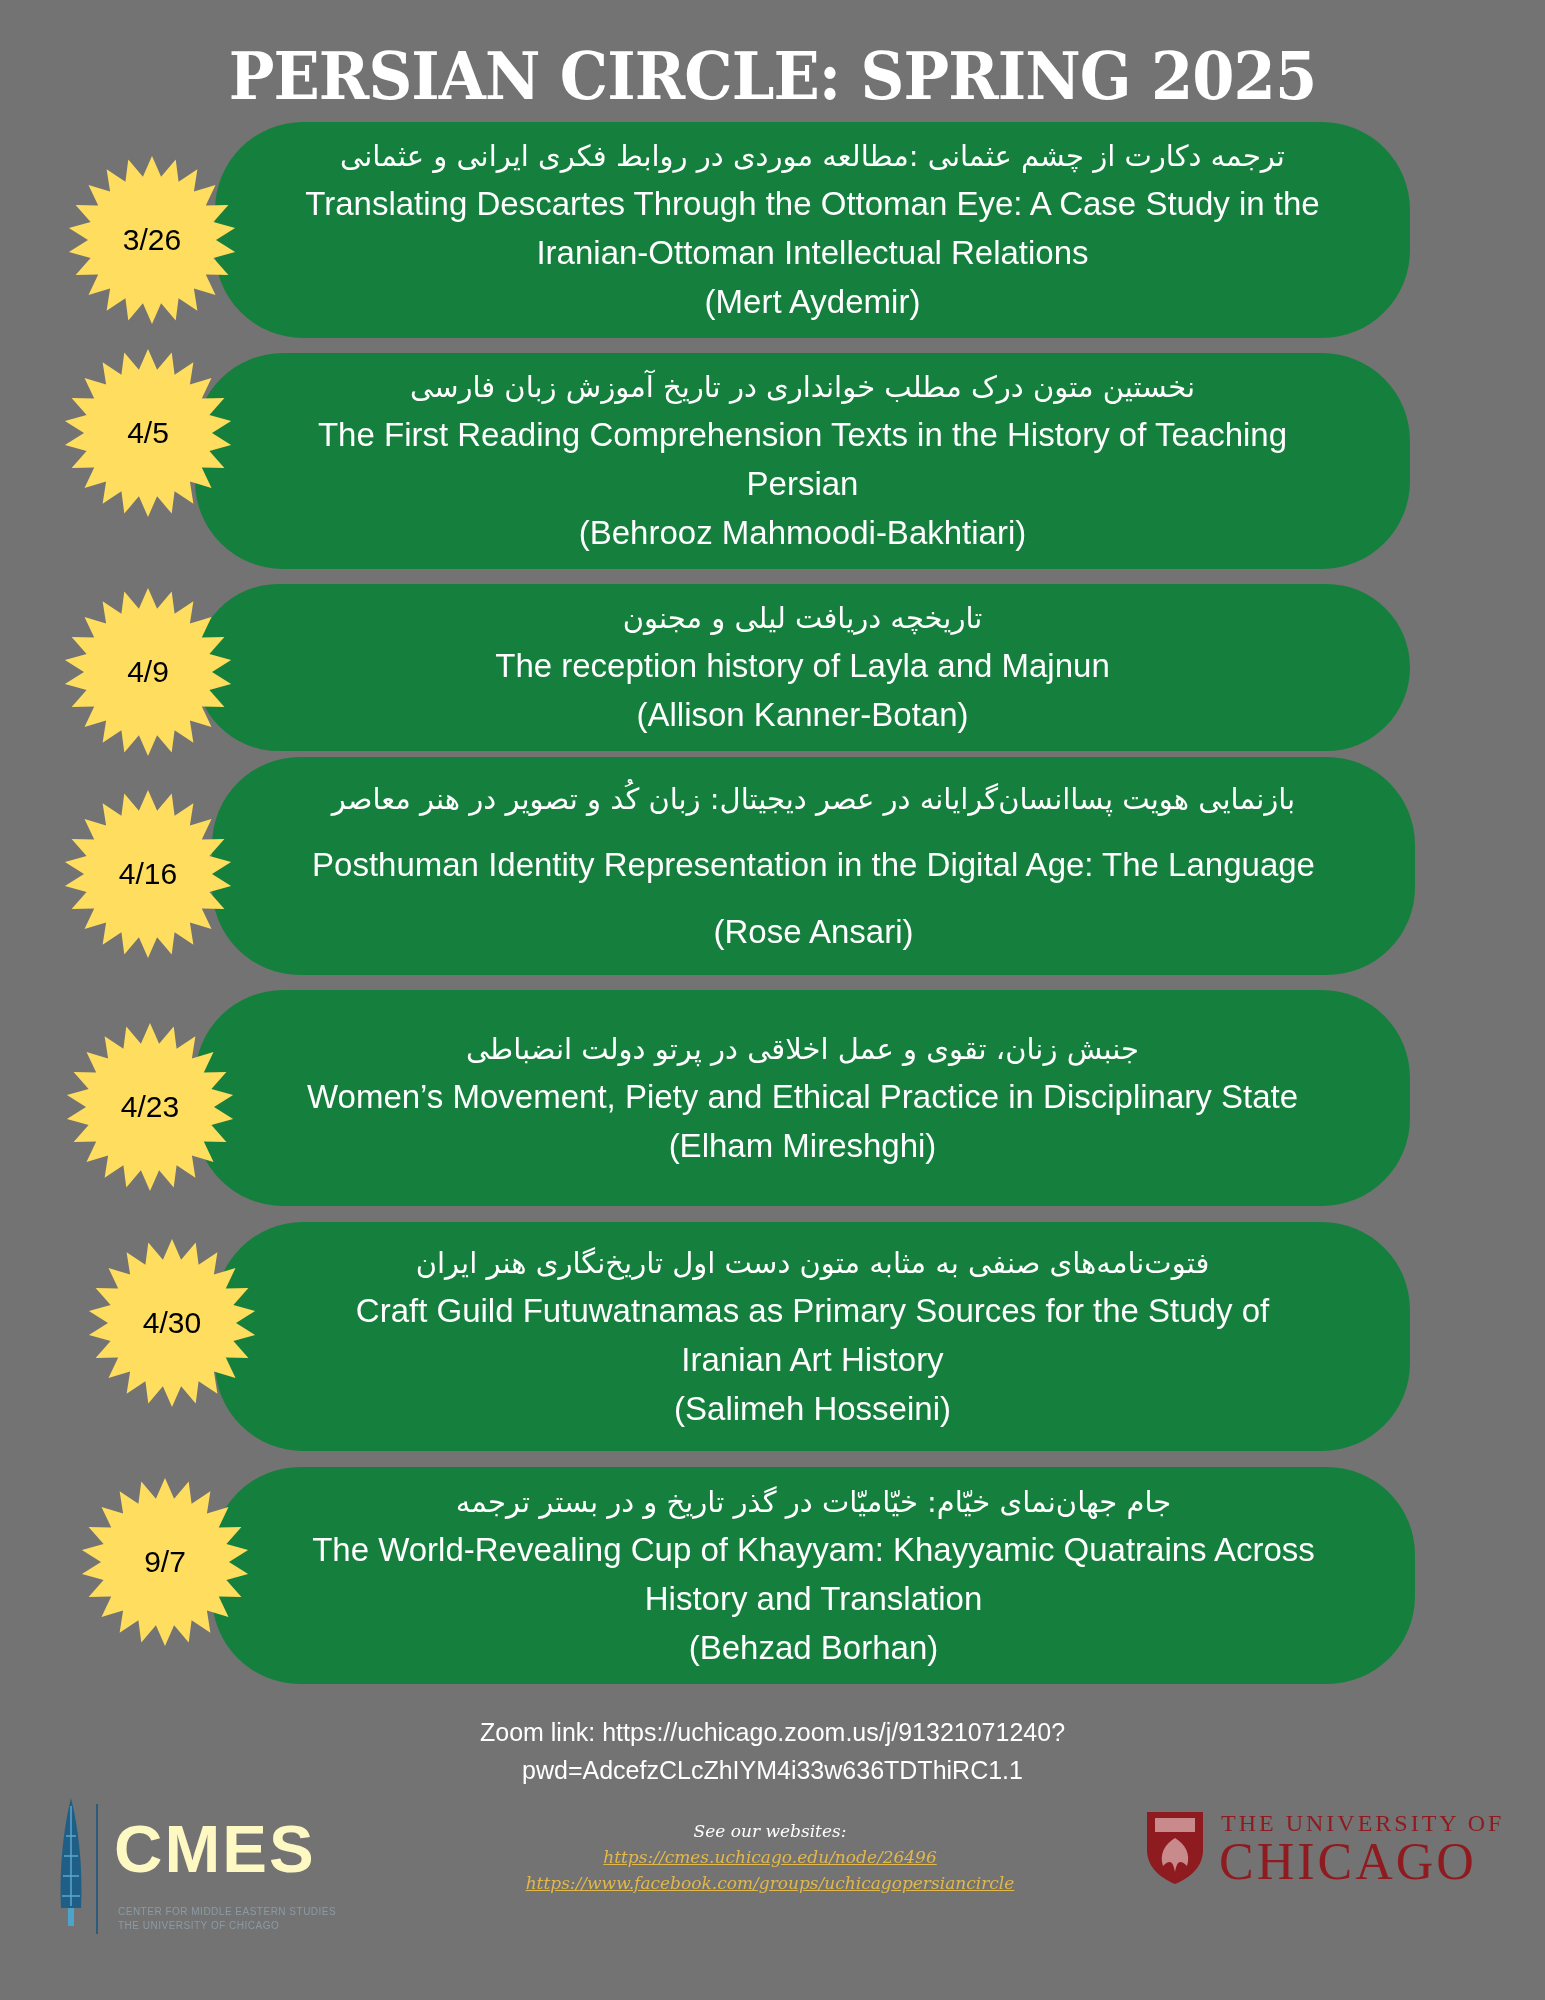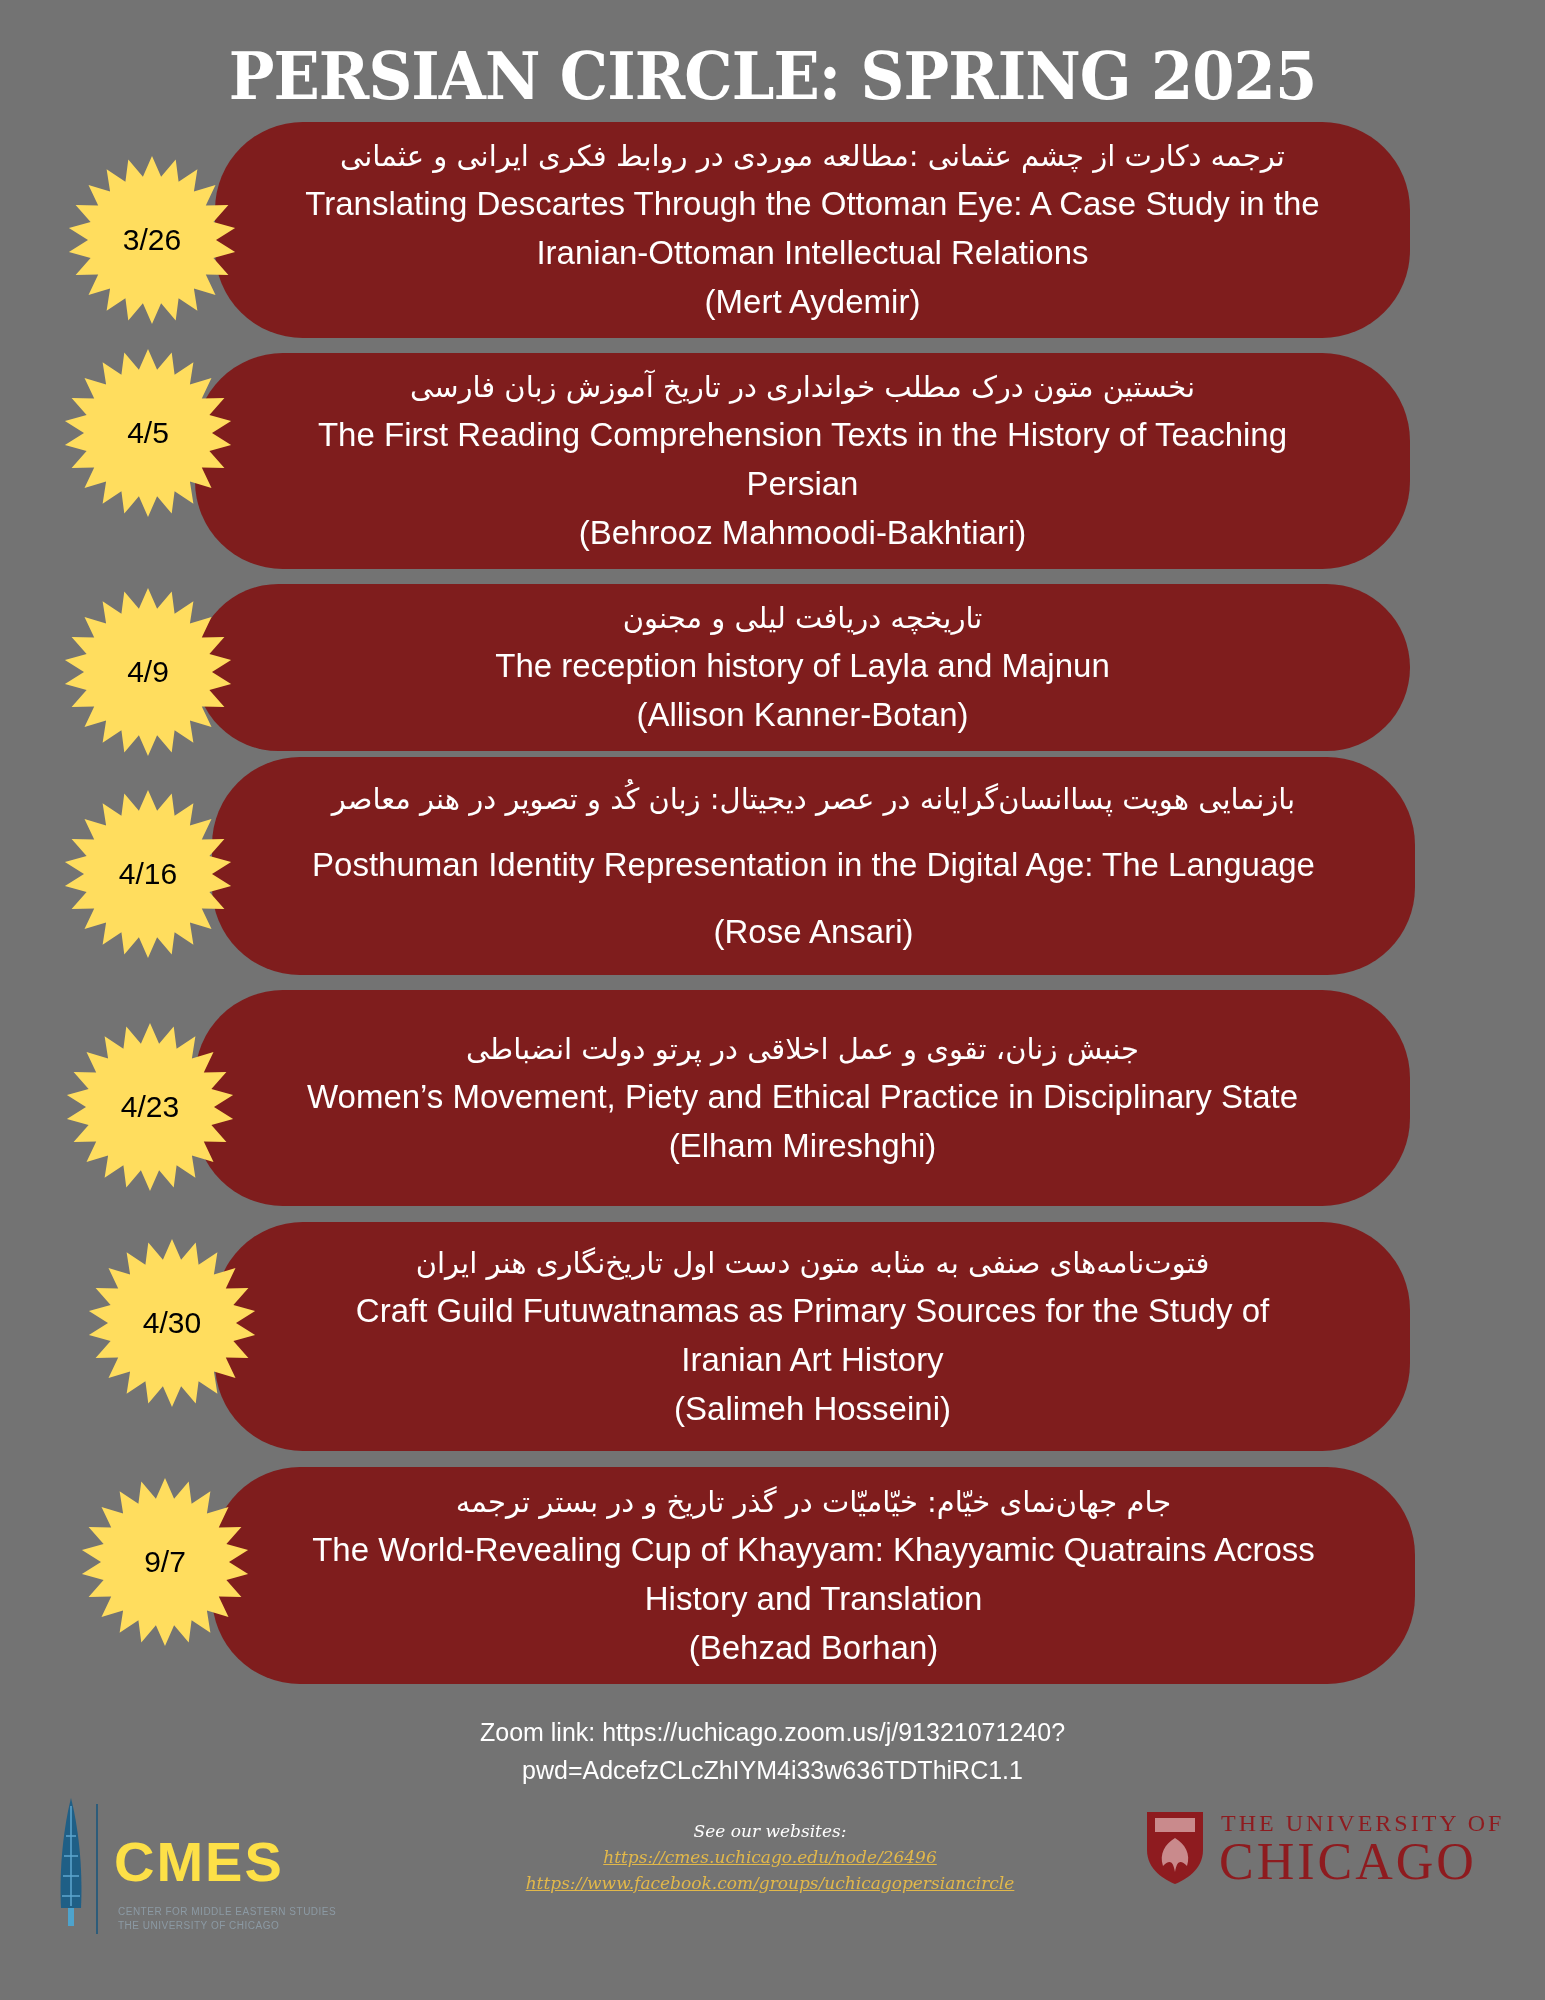--- a/index.html
+++ b/index.html
@@ -9,21 +9,21 @@
       font-family: "Liberation Sans", sans-serif;
     }
     .title {
       position: absolute; left: 0; top: 40px; width: 1545px;
       text-align: center; color: #ffffff;
       font-family: "DejaVu Serif", serif; font-weight: bold;
       font-size: 66px; letter-spacing: -1px; line-height: 72px;
       transform: scaleX(0.92);
     }
     .pill {
-      position: absolute; background: #7f1d1d; border-radius: 88px;
+      position: absolute; background: #15803d; border-radius: 88px;
       display: flex; flex-direction: column; justify-content: center; align-items: center;
       color: #ffffff; text-align: center; box-sizing: border-box; padding: 0 14px;
     }
     .pill .fa {
       font-family: "DejaVu Sans", sans-serif; font-size: 29px; line-height: 46px;
       direction: rtl;
     }
     .pill .en {
       font-family: "Liberation Sans", sans-serif; font-size: 33px; line-height: 49px;
     }
@@ -48,22 +48,22 @@
       font-family: "DejaVu Serif", serif; font-size: 17px; line-height: 26px; font-style: italic;
     }
     .websites .lbl { color: #ffffff; }
     .websites a { color: #e2b84a; text-decoration: underline; display: block; }
     .cmes-logo {
       position: absolute; left: 52px; top: 1796px; width: 320px; height: 135px;
     }
     .cmes-logo .bar { position: absolute; left: 44px; top: 8px; width: 2px; height: 130px; background: #2d5c7a; }
     .cmes-logo .word {
       position: absolute; left: 62px; top: 8px;
-      font-family: "Liberation Sans", sans-serif; font-weight: bold; font-size: 56px;
-      color: #fde047; letter-spacing: 2px; line-height: 90px; margin-top: 13px;
+      font-family: "Liberation Sans", sans-serif; font-weight: bold; font-size: 67px;
+      color: #fef9c3; letter-spacing: 2px; line-height: 90px;
     }
     .cmes-logo .sub1, .cmes-logo .sub2 {
       position: absolute; left: 66px; font-size: 10px; color: #8c9aa4; letter-spacing: 0.5px;
       white-space: nowrap;
     }
     .cmes-logo .sub1 { top: 110px; }
     .cmes-logo .sub2 { top: 124px; }
     .uc-logo { position: absolute; left: 1143px; top: 1806px; width: 380px; height: 90px; }
     .uc-logo .line1 {
       position: absolute; left: 78px; top: 4px; font-family: "Liberation Serif", serif;

